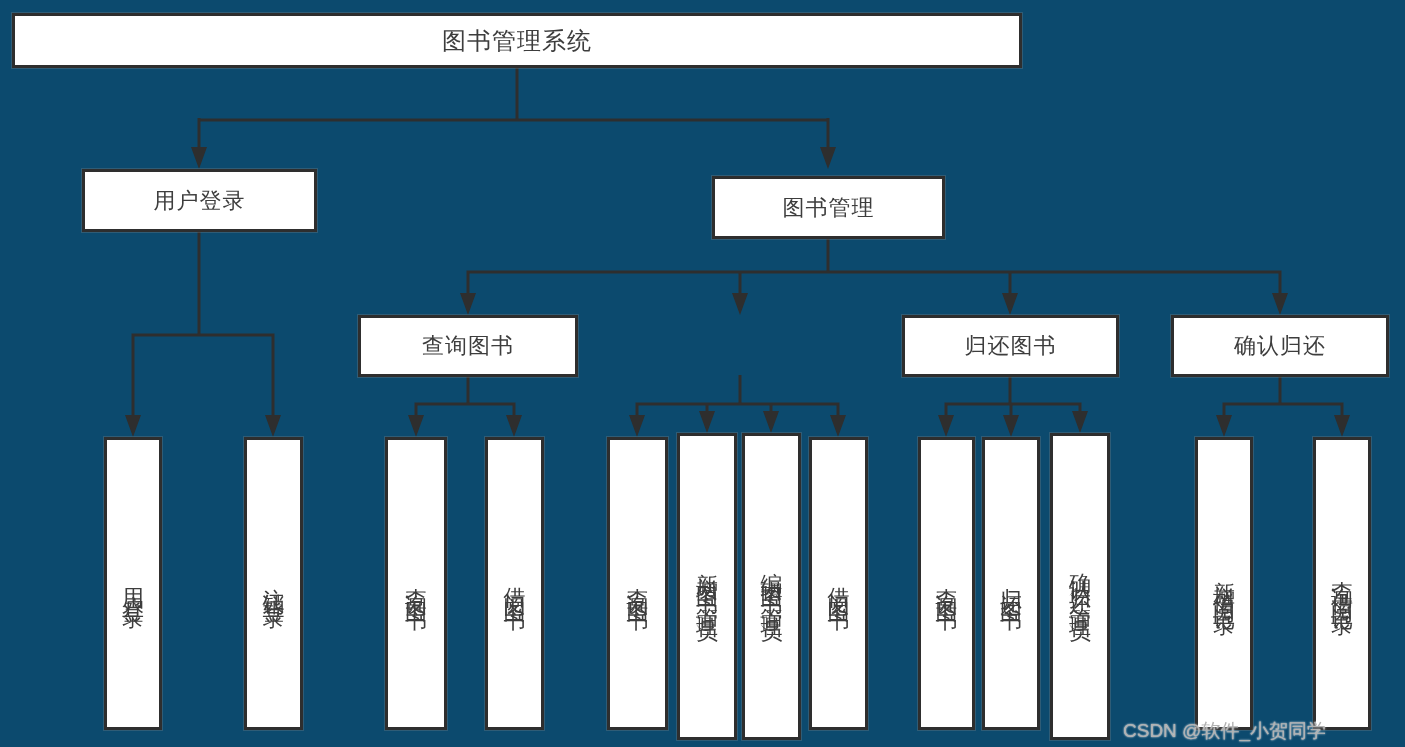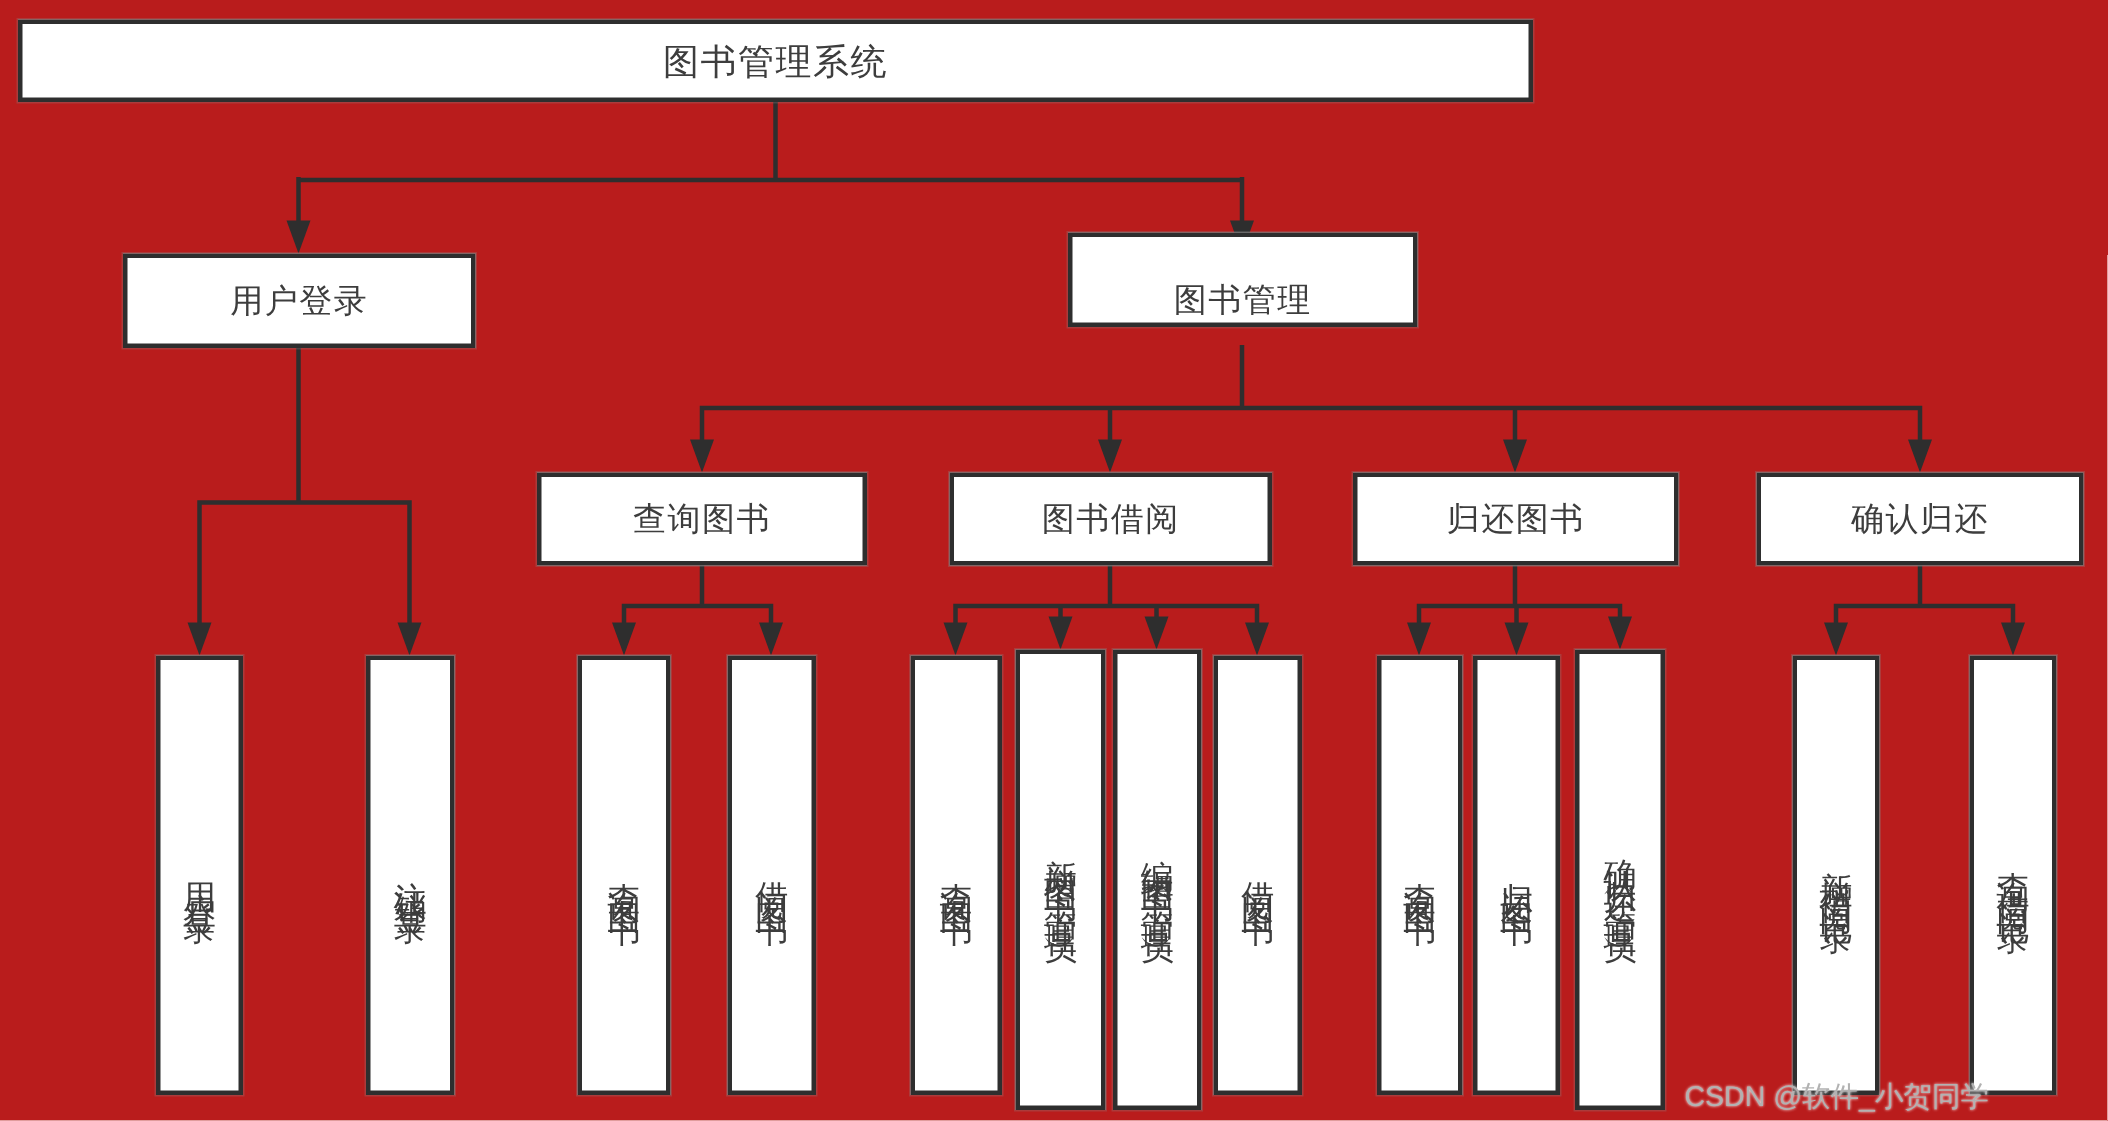--- a/index.html
+++ b/index.html
@@ -1,19 +1,19 @@
 <!DOCTYPE html>
 <html><head>
 <meta charset="utf-8">
 <style>
   html,body { margin:0; padding:0; background:#ffffff; }
   #canvas {
     position:relative;
     width:1405px; height:747px;
-    background:#b91c1c;
+    background:#0c4a6e;
     font-family:"Liberation Sans", sans-serif;
     overflow:hidden;
   }
   .node {
     position:absolute;
     box-sizing:border-box;
     background:#ffffff;
     border:3px solid #2e2e2e;
     box-shadow:0 0 0 1px rgba(140,140,140,.28);
     display:flex;
@@ -86,29 +86,26 @@
     </g>
   </svg>
 
   <div class="node hnode" style="left:12px; top:13px; width:1010px; height:55px; font-size:24px;">
     <span>图书管理系统</span>
   </div>
 
   <div class="node hnode" style="left:82px; top:169px; width:235px; height:63px;">
     <span>用户登录</span>
   </div>
-  <div class="node hnode" style="left:712px; top:155px; width:233px; height:63px;align-items:flex-end;">
+  <div class="node hnode" style="left:712px; top:176px; width:233px; height:63px;">
     <span>图书管理</span>
   </div>
 
   <div class="node hnode" style="left:358px; top:315px; width:220px; height:62px;">
     <span>查询图书</span>
-  </div>
-  <div class="node hnode" style="left:633px; top:315px; width:215px; height:62px;">
-    <span>图书借阅</span>
   </div>
   <div class="node hnode" style="left:902px; top:315px; width:217px; height:62px;">
     <span>归还图书</span>
   </div>
   <div class="node hnode" style="left:1171px; top:315px; width:218px; height:62px;">
     <span>确认归还</span>
   </div>
 
   <div class="node vnode" style="left:104px; top:437px; width:58px; height:293px;">
     <span class="vtext">用户登录</span>

